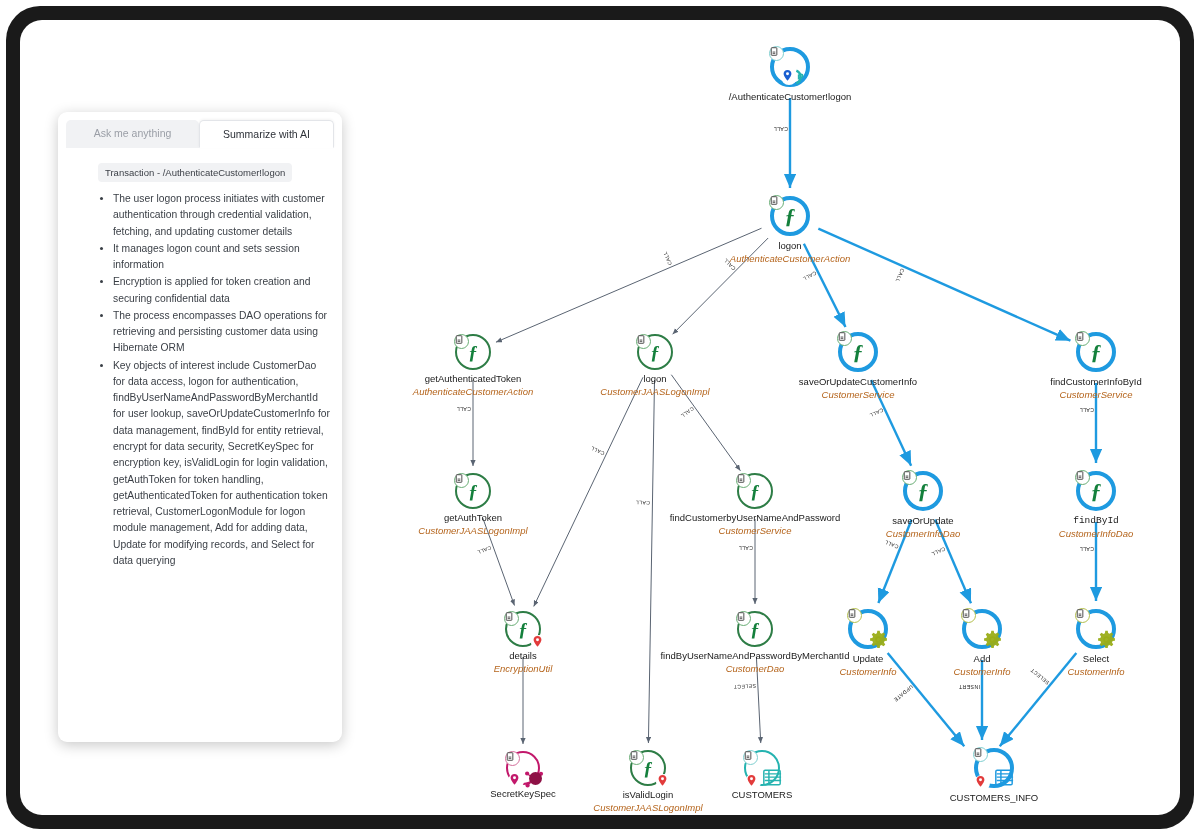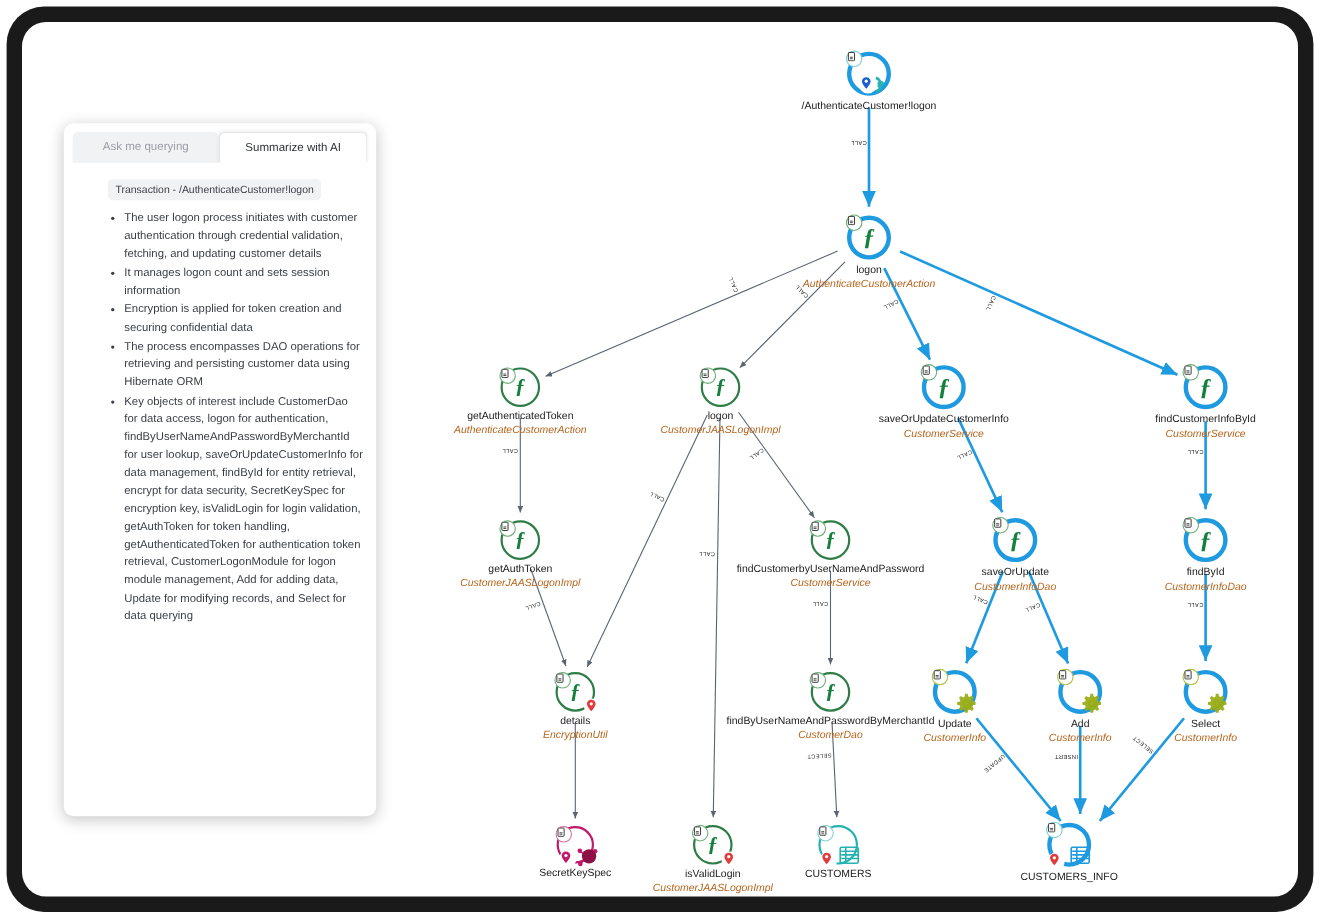--- a/index.html
+++ b/index.html
@@ -289,21 +289,21 @@
           </div>
           <div class="node" style="left: 1076px; top: 471px; width: 52px; height: 52px;">
             <div class="ring big"></div>
             <div class="glyph fglyph">ƒ</div>
             <div class="doc-badge gr" style="left: 4.84px; top: 5.4px;">
               <svg width="9" height="9" viewBox="0 0 10 10">
                 <rect x="1.4" y="0.8" width="6.2" height="8.4" rx="0.6" fill="#fff" stroke="#3a3a3a" stroke-width="1"></rect>
                 <path d="M2.9 5.6 h3 M2.9 7.1 h3" stroke="#3a3a3a" stroke-width="0.9"></path>
               </svg>
             </div>
-            <div class="nlabel" style="top: 51px;">findById</div>
+            <div class="nlabel" style="top: 51px; font-family: Liberation Mono, monospace;">findById</div>
             <div class="nsub" style="top: 64px;">CustomerInfoDao</div>
           </div>
           <div class="node" style="left: 503px; top: 609px; width: 52px; height: 52px;">
             <div class="ring green"></div>
             <div class="glyph fglyph small">ƒ</div>
             <div class="doc-badge gr" style="left: 7.18px; top: 7.8px;">
               <svg width="9" height="9" viewBox="0 0 10 10">
                 <rect x="1.4" y="0.8" width="6.2" height="8.4" rx="0.6" fill="#fff" stroke="#3a3a3a" stroke-width="1"></rect>
                 <path d="M2.9 5.6 h3 M2.9 7.1 h3" stroke="#3a3a3a" stroke-width="0.9"></path>
               </svg>
@@ -439,21 +439,21 @@
               </svg>
             </div>
             <div class="pin" style="left: 8.8px; top: 31.7px;">
               <svg width="13" height="13" viewBox="0 0 14 14">
                 <path d="M7 1.2 C4.5 1.2 2.8 3 2.8 5.2 C2.8 8 7 12.6 7 12.6 C7 12.6 11.2 8 11.2 5.2 C11.2 3 9.5 1.2 7 1.2 Z" fill="#e23b3b"></path>
                 <circle cx="7" cy="5.2" r="1.6" fill="#fff"></circle>
               </svg>
             </div>
             <div class="nlabel" style="top: 48px;">CUSTOMERS</div>
           </div>
-          <div class="node" style="left: 952px; top: 748px; width: 52px; height: 52px;">
+          <div class="node" style="left: 974px; top: 748px; width: 52px; height: 52px;">
             <div class="ring big"></div>
             <div class="glyph" style="transform: translate(-44%, -50%);">
               <svg width="20" height="19" viewBox="0 0 22 20">
                 <rect x="2" y="2" width="18" height="16" rx="1.4" fill="none" stroke="#1e9ae0" stroke-width="1.6"></rect>
                 <path d="M3 6 h18 M3 9.6 h18 M3 13.2 h18 M7.6 2.6 v15" stroke="#1e9ae0" stroke-width="1.6"></path>
               </svg>
             </div>
             <div class="doc-badge cy" style="left: 4.84px; top: 5.4px;">
               <svg width="9" height="9" viewBox="0 0 10 10">
                 <rect x="1.4" y="0.8" width="6.2" height="8.4" rx="0.6" fill="#fff" stroke="#3a3a3a" stroke-width="1"></rect>
@@ -490,21 +490,21 @@
           <div class="elabel blue" style="left: 893.698px; top: 664.719px; transform: rotate(140.643deg) translate(2px, -50%);">UPDATE</div>
           <div class="elabel blue" style="left: 962px; top: 667.2px; transform: rotate(180deg) translate(2px, -50%);">INSERT</div>
           <div class="elabel blue" style="left: 1030.3px; top: 664.719px; transform: rotate(219.357deg) translate(2px, -50%);">SELECT</div>
         </div>
   </div>
 
   <div id="panel">
 
 
     <div id="tabs">
-      <div class="tab inactive">Ask me querying</div>
+      <div class="tab inactive">Ask me anything</div>
       <div class="tab active">Summarize with AI</div>
     </div>
 
     <div id="panel-body">
       <div id="txnchip">Transaction - /AuthenticateCustomer!logon</div>
       <ul id="bullets">
             <li>The user logon process initiates with customer authentication through credential validation, fetching, and updating customer details</li>
             <li>It manages logon count and sets session information</li>
             <li>Encryption is applied for token creation and securing confidential data</li>
             <li>The process encompasses DAO operations for retrieving and persisting customer data using Hibernate ORM</li>

